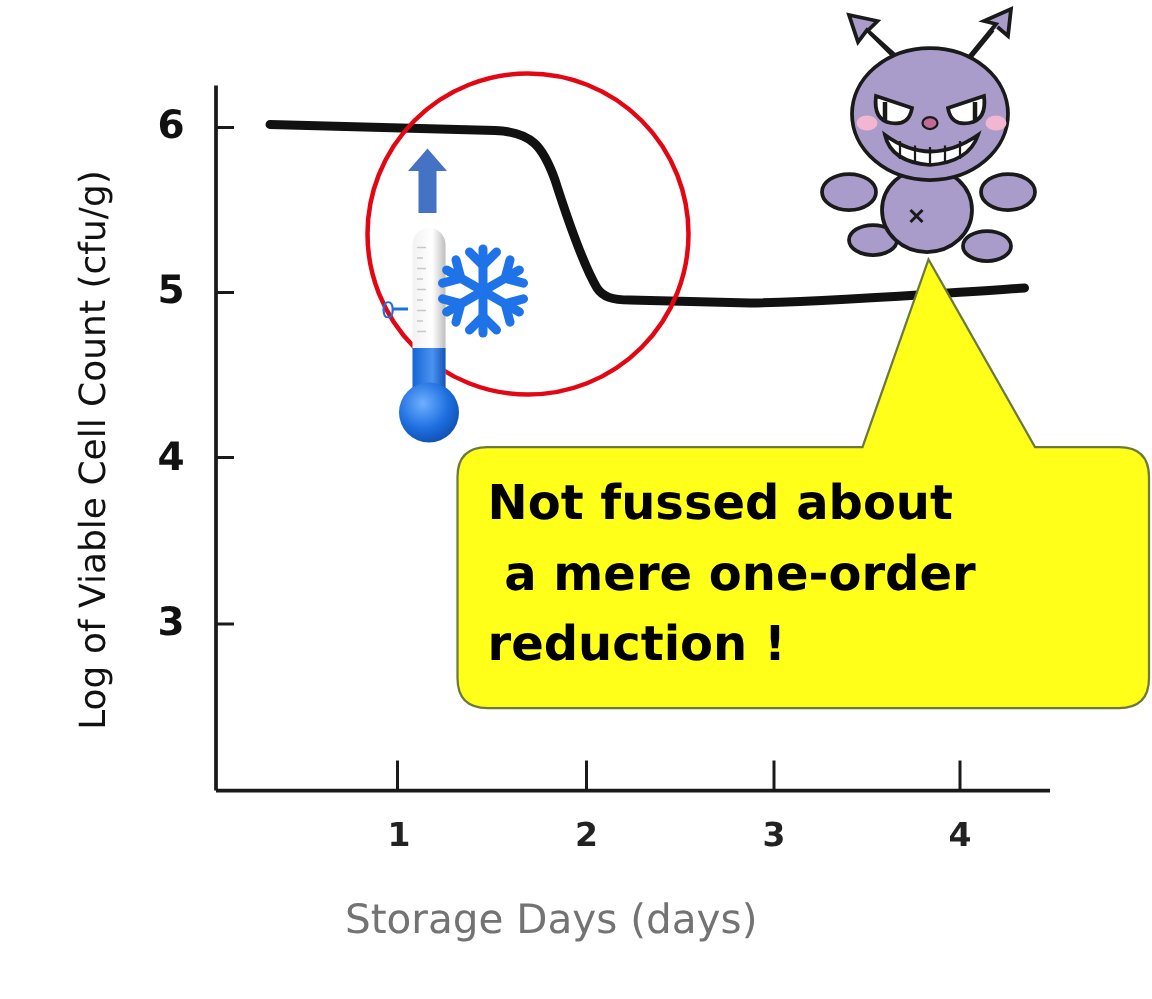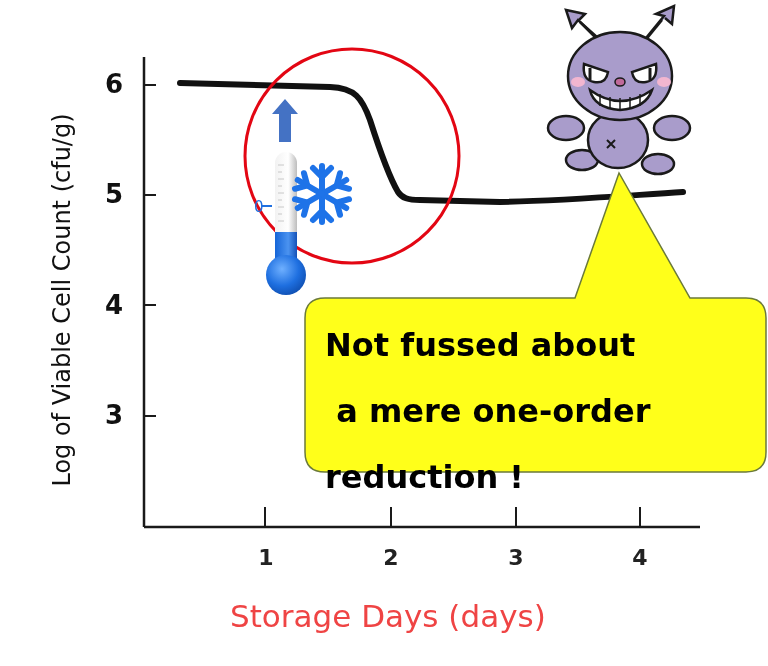--- a/index.html
+++ b/index.html
@@ -5,23 +5,23 @@
   html, body { margin: 0; padding: 0; background: #ffffff; }
   body { width: 768px; height: 666px; position: relative; overflow: hidden;
          font-family: "DejaVu Sans", sans-serif; }
   #stage { position: absolute; left: 0; top: 0; width: 768px; height: 666px; }
   .ytick-label { position: absolute; width: 40px; text-align: center; font-weight: bold;
                  font-size: 26px; color: #111; font-family: "DejaVu Sans", sans-serif; }
   .xtick-label { position: absolute; width: 40px; text-align: center; font-weight: bold;
                  font-size: 22px; color: #222; font-family: "DejaVu Sans", sans-serif; }
   #ylabel { position: absolute; left: 62px; top: 300px; transform: translate(-50%, -50%) rotate(-90deg);
             white-space: nowrap; font-size: 24px; color: #111; font-family: "DejaVu Sans", sans-serif; }
-  #xlabel { position: absolute; left: 230px; top: 598px; font-size: 31px; color: #ef4444;
+  #xlabel { position: absolute; left: 230px; top: 598px; font-size: 27px; color: #737373;
             white-space: nowrap; font-family: "DejaVu Sans", sans-serif; }
-  #callout-text { position: absolute; left: 325px; top: 312px; font-size: 32px; line-height: 66px;
+  #callout-text { position: absolute; left: 325px; top: 312px; font-size: 32px; line-height: 47px;
                   font-weight: bold; color: #000; white-space: pre; font-family: "DejaVu Sans", sans-serif; }
   svg { position: absolute; left: 0; top: 0; }
 </style>
 </head>
 <body>
 
 <div id="stage">
 
   <svg width="768" height="666" viewBox="0 0 768 666">
 

